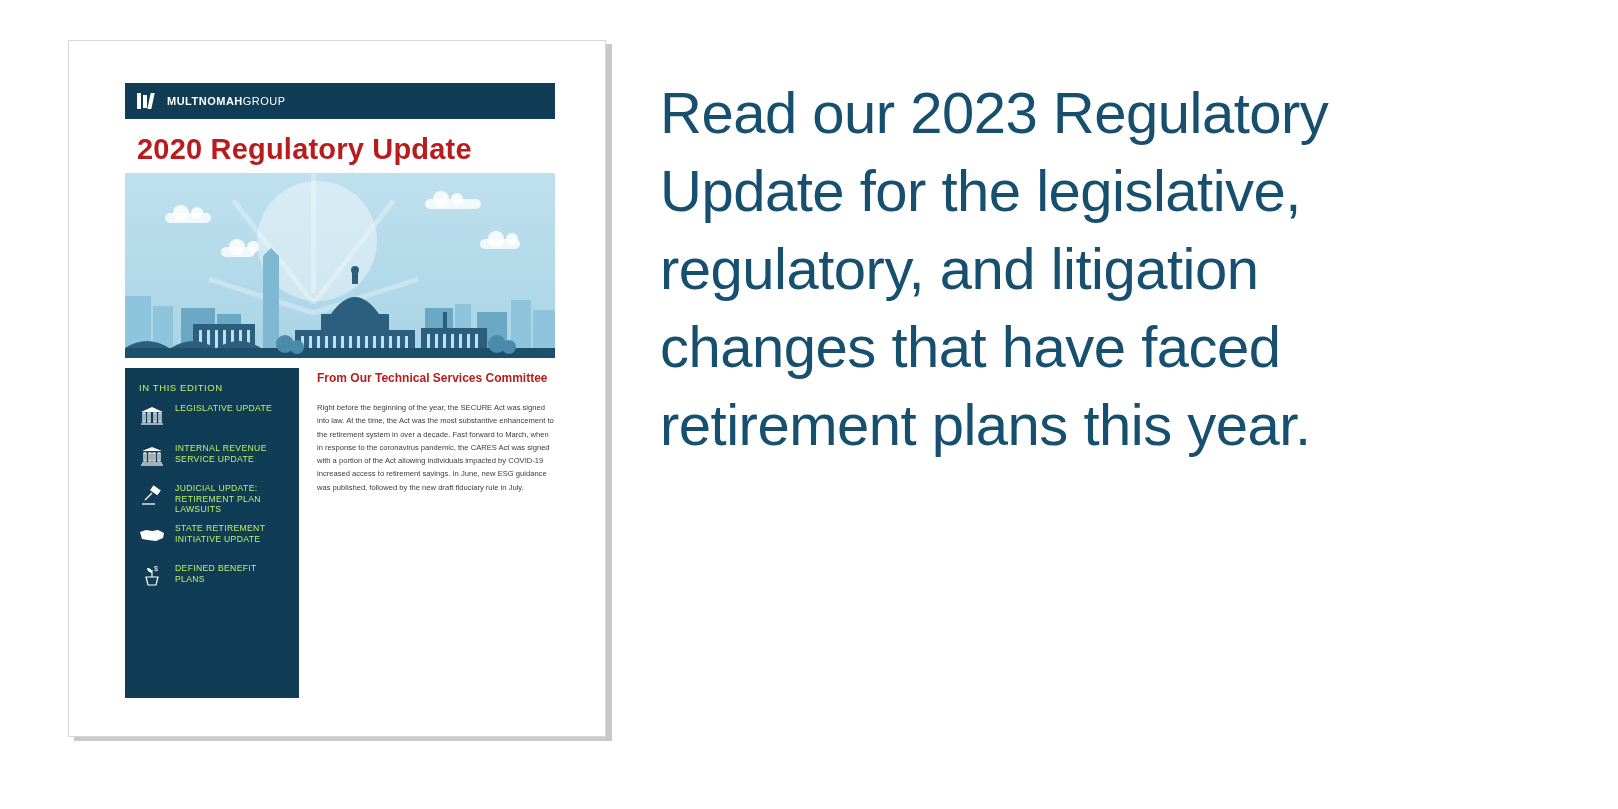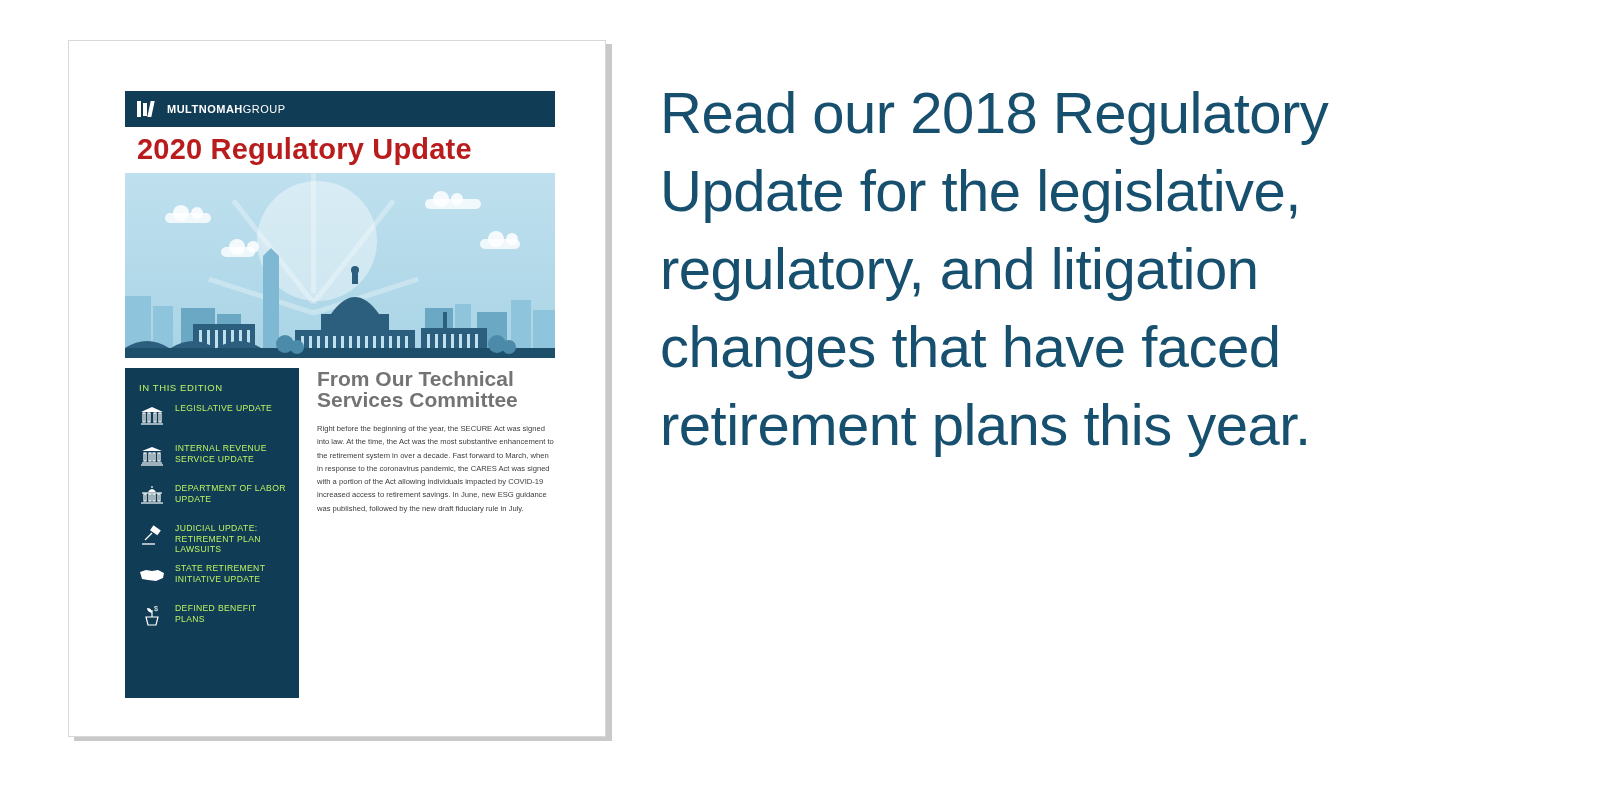--- a/index.html
+++ b/index.html
@@ -33,21 +33,21 @@
     left: 0; top: 0;
     width: 538px; height: 697px;
     background: #ffffff;
     border: 1px solid #d8d8d8;
     overflow: hidden;
   }
 
   
   .brandbar {
     position: absolute;
-    left: 56px; top: 50px;
+    left: 56px; top: 42px;
     width: 430px; height: 36px;
     background: #103c55;
     display: flex; align-items: center;
   }
   .brandbar .logo-mark {
     width: 22px; height: 16px;
     margin-left: 12px; margin-right: 8px;
     position: relative;
   }
   .brandbar .logo-mark i {
@@ -132,22 +132,22 @@
     letter-spacing: .35px;
   }
 
   .article {
     position: absolute;
     left: 248px; top: 327px;
     width: 238px;
   }
   .article h2 {
     margin: 0;
-    color: #737373;
-    font-size: 21px;
+    color: #b91c1c;
+    font-size: 12px;
     line-height: 21px;
     font-weight: bold;
   }
   .article p {
     color: #3b3b3b;
     font-size: 7.6px;
     line-height: 13.3px;
     margin: 12px 0 0 0;
     text-align: left;
   }
@@ -314,35 +314,20 @@
                 <rect x="10" y="8" width="2" height="8"></rect>
               <rect x="14" y="8" width="2" height="8"></rect>
                 <rect x="19" y="8" width="2" height="8"></rect>
               <line x1="3" y1="18" x2="23" y2="18"></line>
                 <line x1="2" y1="20" x2="24" y2="20"></line>
             </svg>
           </span>
           <span class="sp-label">INTERNAL REVENUE SERVICE UPDATE</span>
         </div>
 
-        <div class="sp-item">
-          <span class="sp-icon">
-            <svg width="26" height="22" viewBox="0 0 26 22" fill="none" stroke="#ffffff" stroke-width="1.2">
-              <path d="M9 7 q4 -6 8 0" fill="#ffffff" stroke="none"></path>
-              <line x1="13" y1="1" x2="13" y2="3"></line>
-              <rect x="5" y="9" width="2" height="7"></rect>
-                <rect x="10" y="9" width="2" height="7"></rect>
-              <rect x="14" y="9" width="2" height="7"></rect>
-                <rect x="19" y="9" width="2" height="7"></rect>
-              <line x1="3" y1="8" x2="23" y2="8"></line>
-                <line x1="2" y1="18" x2="24" y2="18"></line>
-            </svg>
-          </span>
-          <span class="sp-label">DEPARTMENT OF LABOR UPDATE</span>
-        </div>
 
         <div class="sp-item">
           <span class="sp-icon">
             <svg width="26" height="22" viewBox="0 0 26 22" fill="none" stroke="#ffffff" stroke-width="1.3">
               <rect x="12" y="2" width="9" height="6" transform="rotate(35 16 5)" fill="#ffffff" stroke="none"></rect>
               <line x1="13" y1="8" x2="6" y2="15"></line>
               <line x1="3" y1="19" x2="16" y2="19"></line>
             </svg>
           </span>
           <span class="sp-label">JUDICIAL UPDATE: RETIREMENT PLAN LAWSUITS</span>
@@ -372,15 +357,15 @@
       </div>
 
       <div class="article">
         <h2>From Our Technical Services Committee</h2>
         <p>Right before the beginning of the year, the SECURE Act was signed into law. At the time, the Act was the most substantive enhancement to the retirement system in over a decade. Fast forward to March, when in response to the coronavirus pandemic, the CARES Act was signed with a portion of the Act allowing individuals impacted by COVID-19 increased access to retirement savings. In June, new ESG guidance was published, followed by the new draft fiduciary rule in July.</p>
       </div>
 
     </div>
   </div>
 
-  <div class="headline">Read our 2018 Regulatory Update for the legislative, regulatory, and litigation changes that have faced retirement plans this year.</div>
+  <div class="headline">Read our 2023 Regulatory Update for the legislative, regulatory, and litigation changes that have faced retirement plans this year.</div>
 
 </div>
 
 </body></html>

